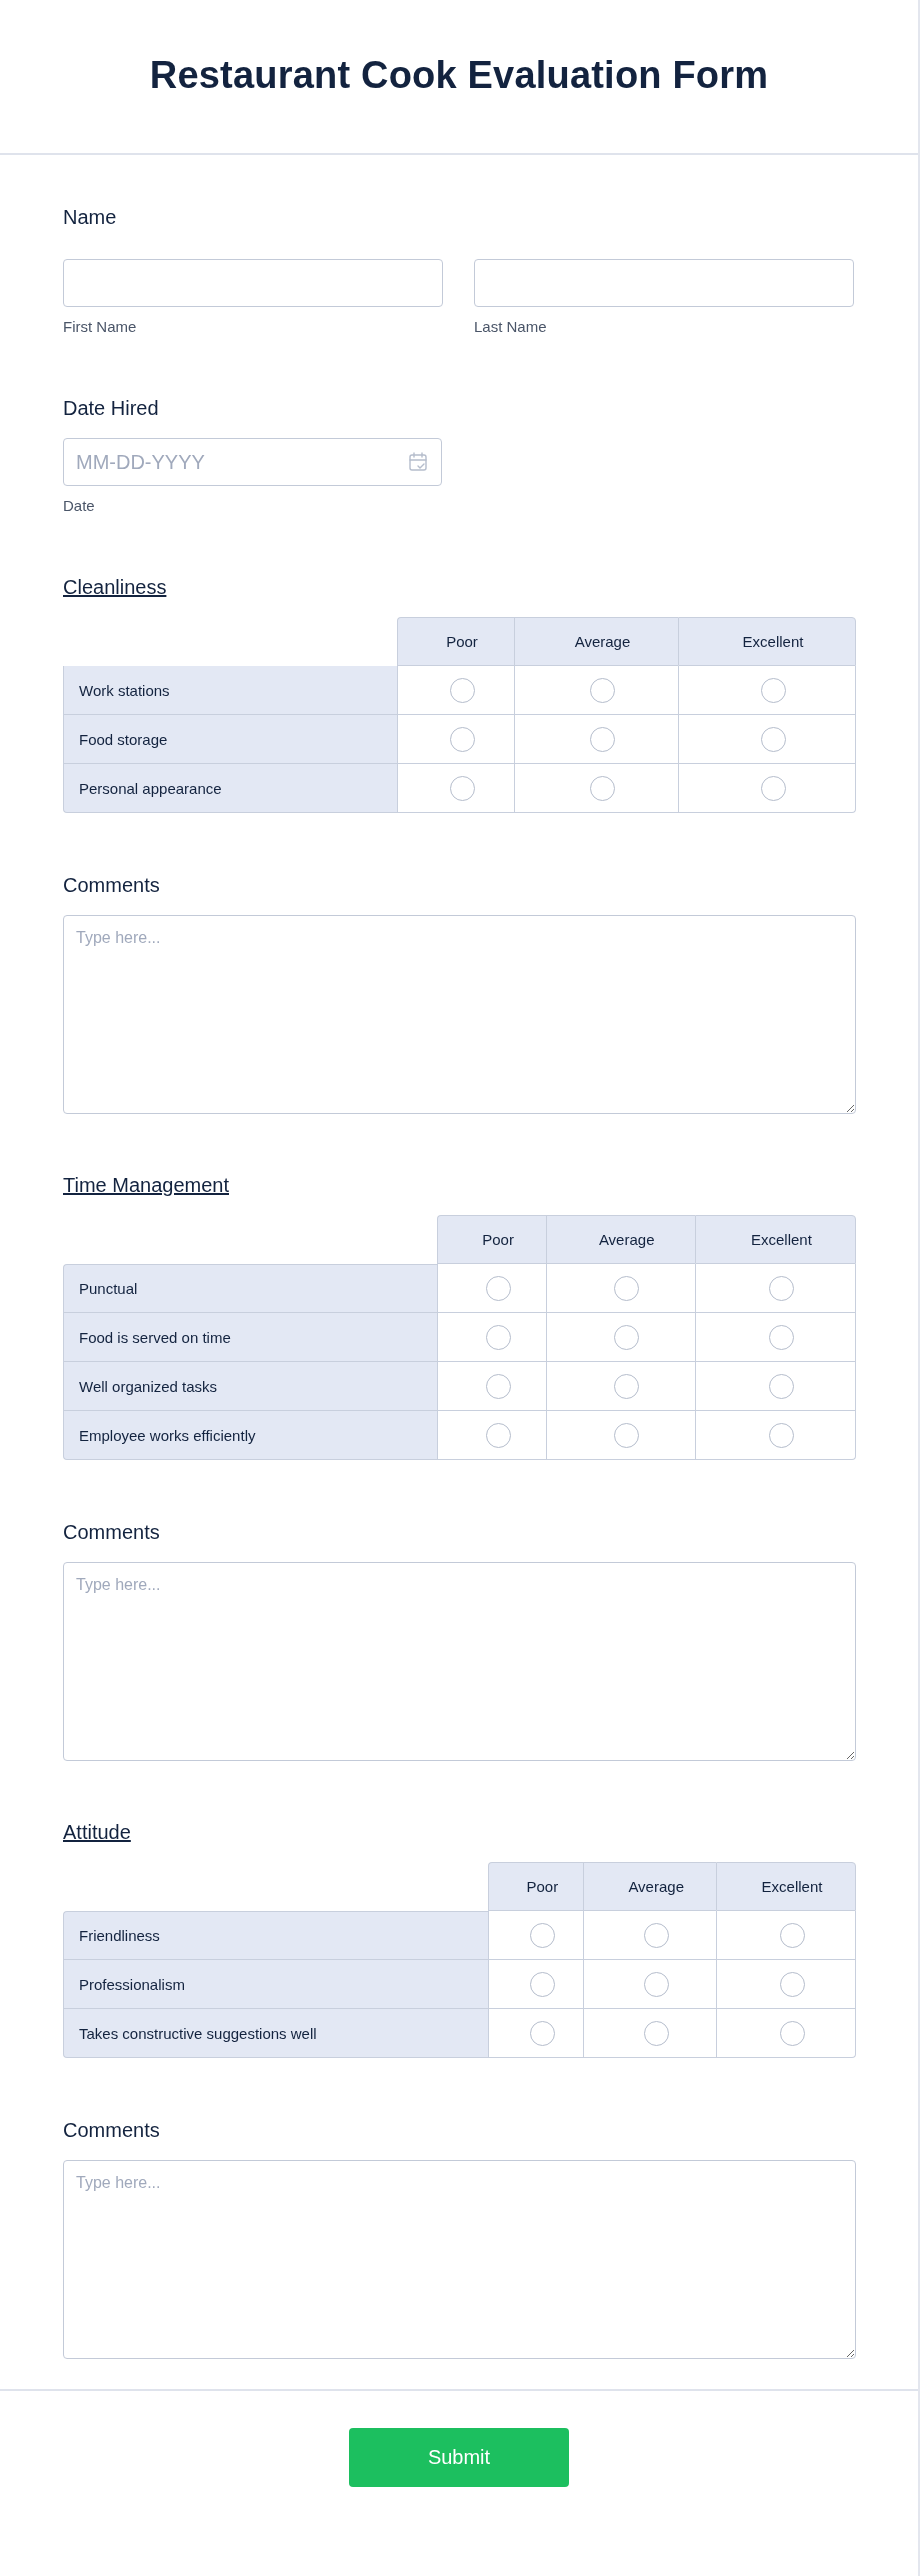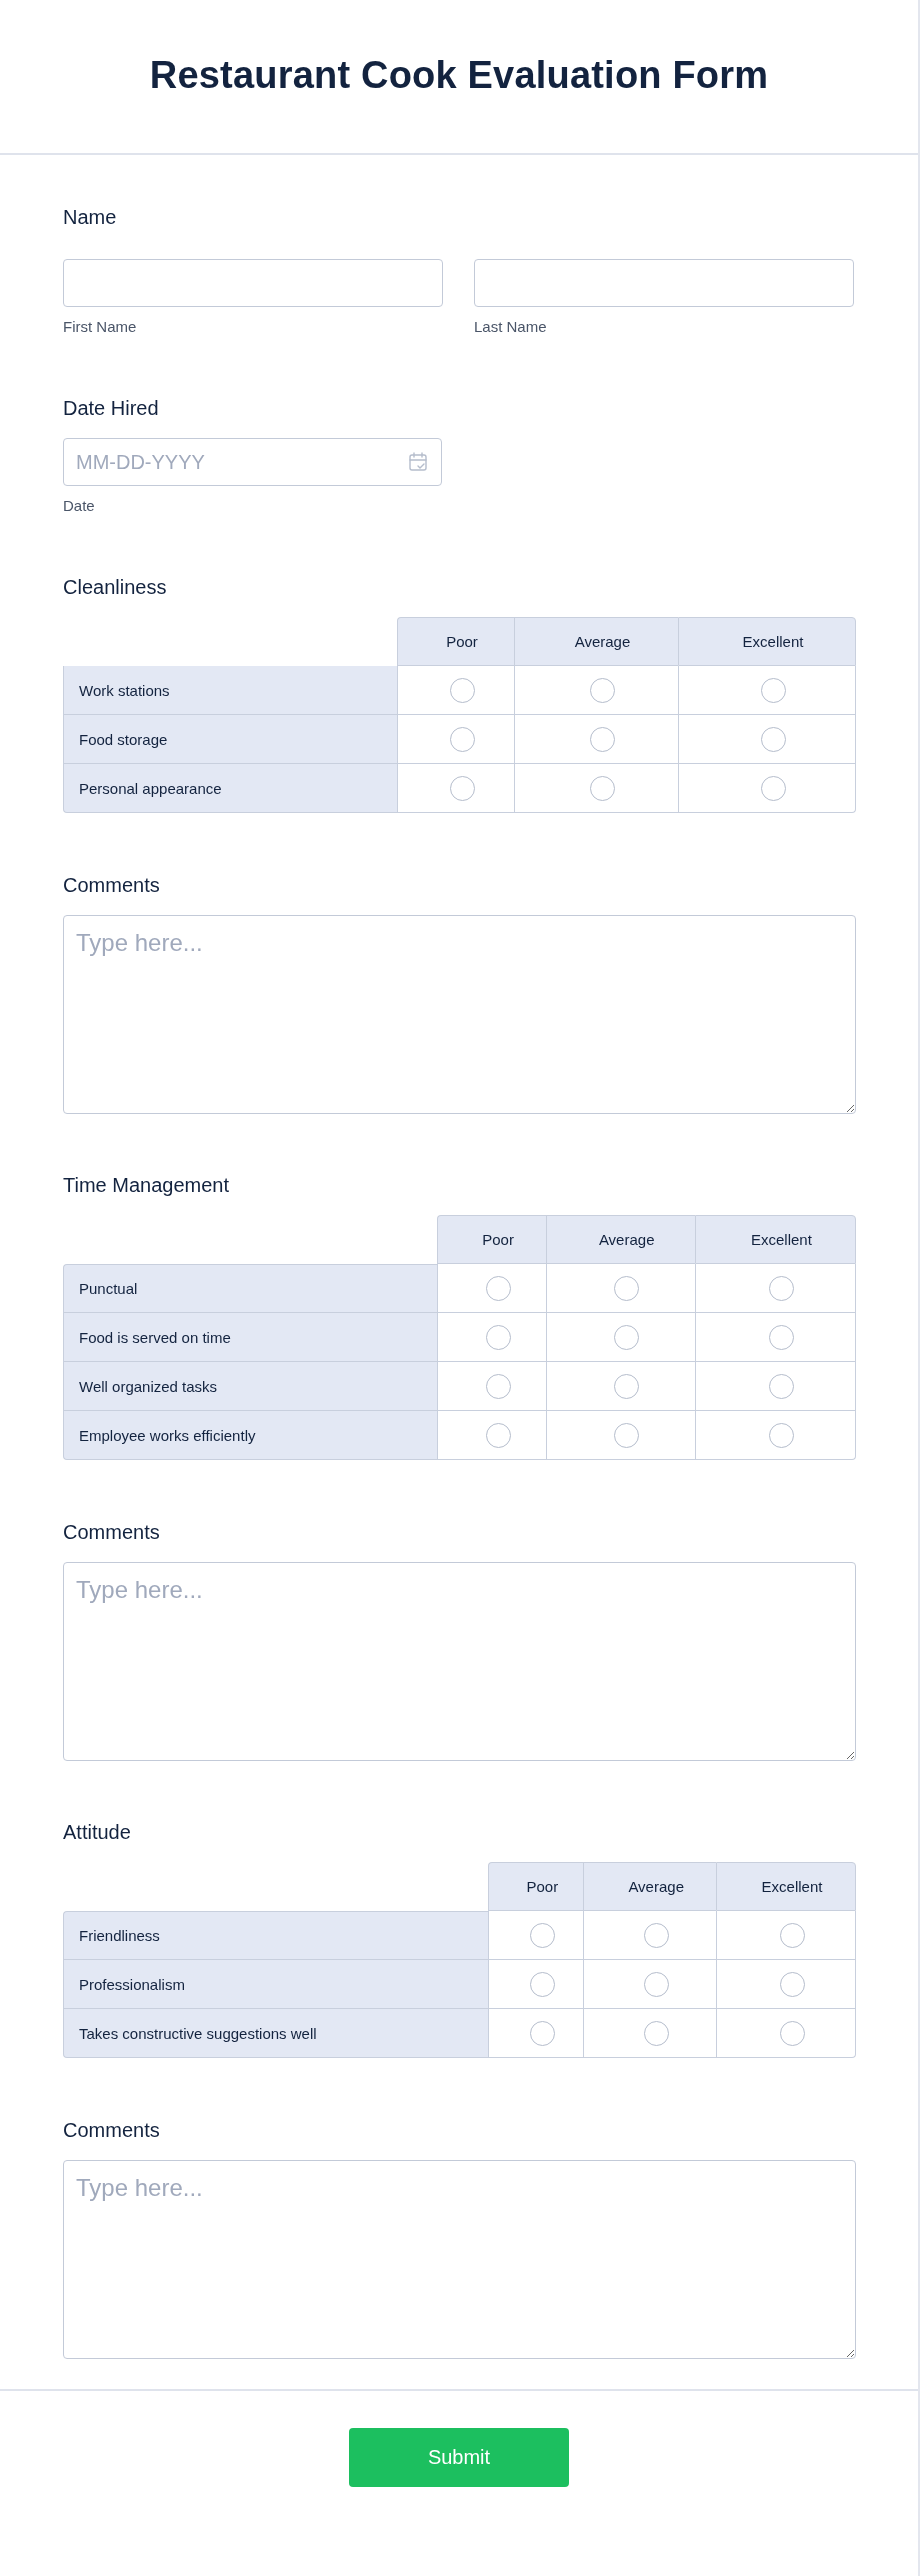--- a/index.html
+++ b/index.html
@@ -67,21 +67,21 @@
     
     .sec-date { padding-top: 60px; }
     .date-wrap { position: relative; width: 379px; margin-top: 18px; }
     .date-wrap .input { padding-right: 40px; }
     .cal-icon {
       position: absolute; right: 14px; top: 13px;
       width: 20px; height: 22px;
     }
 
     
-    .sec-matrix .field-label { margin-bottom: 18px; }
+    .sec-matrix .field-label { margin-bottom: 18px; text-decoration: underline; }
     .matrix {
       border-collapse: separate;
       border-spacing: 0;
       width: 793px;
       font-size: 15px;
       color: #13233f;
     }
     .matrix th, .matrix td { height: 49px; padding-left: 12px; }
     .matrix .corner { background: transparent; border: none; }
     .matrix th.col {
@@ -128,21 +128,21 @@
     
     .sec-comments { padding-top: 60px; }
     .sec-comments .field-label { margin-bottom: 18px; }
     textarea.comments {
       display: block;
       width: 793px;
       height: 199px;
       border: 1.5px solid #c3cad8;
       border-radius: 4px;
       font-family: "Liberation Sans", sans-serif;
-      font-size: 24px;
+      font-size: 16px;
       padding: 13px 12px;
       color: #13233f;
       resize: vertical;
       outline: none;
     }
 
     .footer {
       margin-top: 30px;
       border-top: 2px solid #dfe3ec;
       height: 145px;

